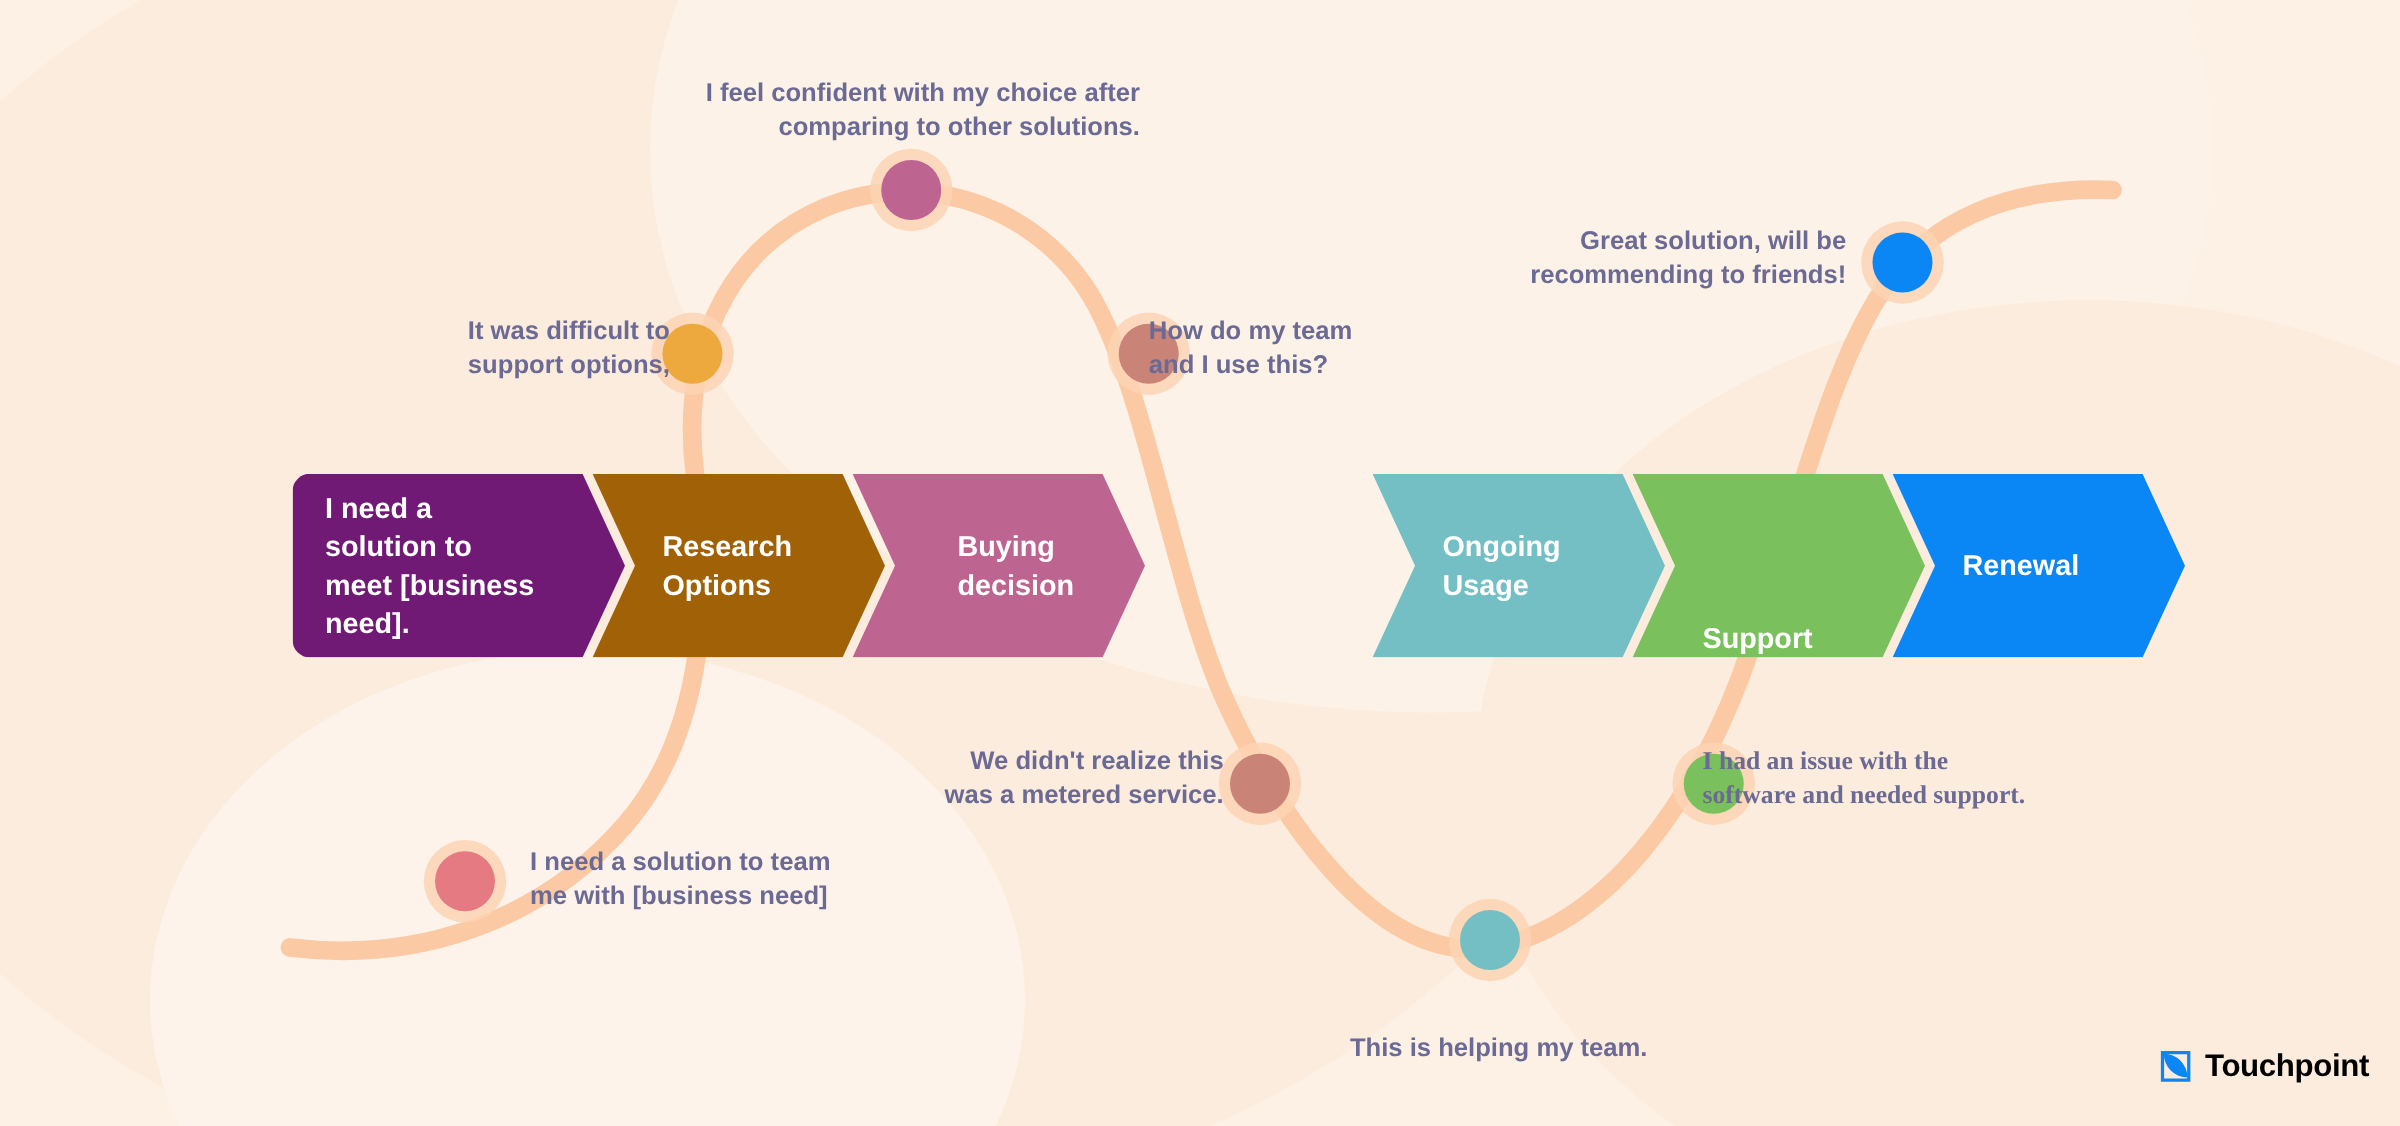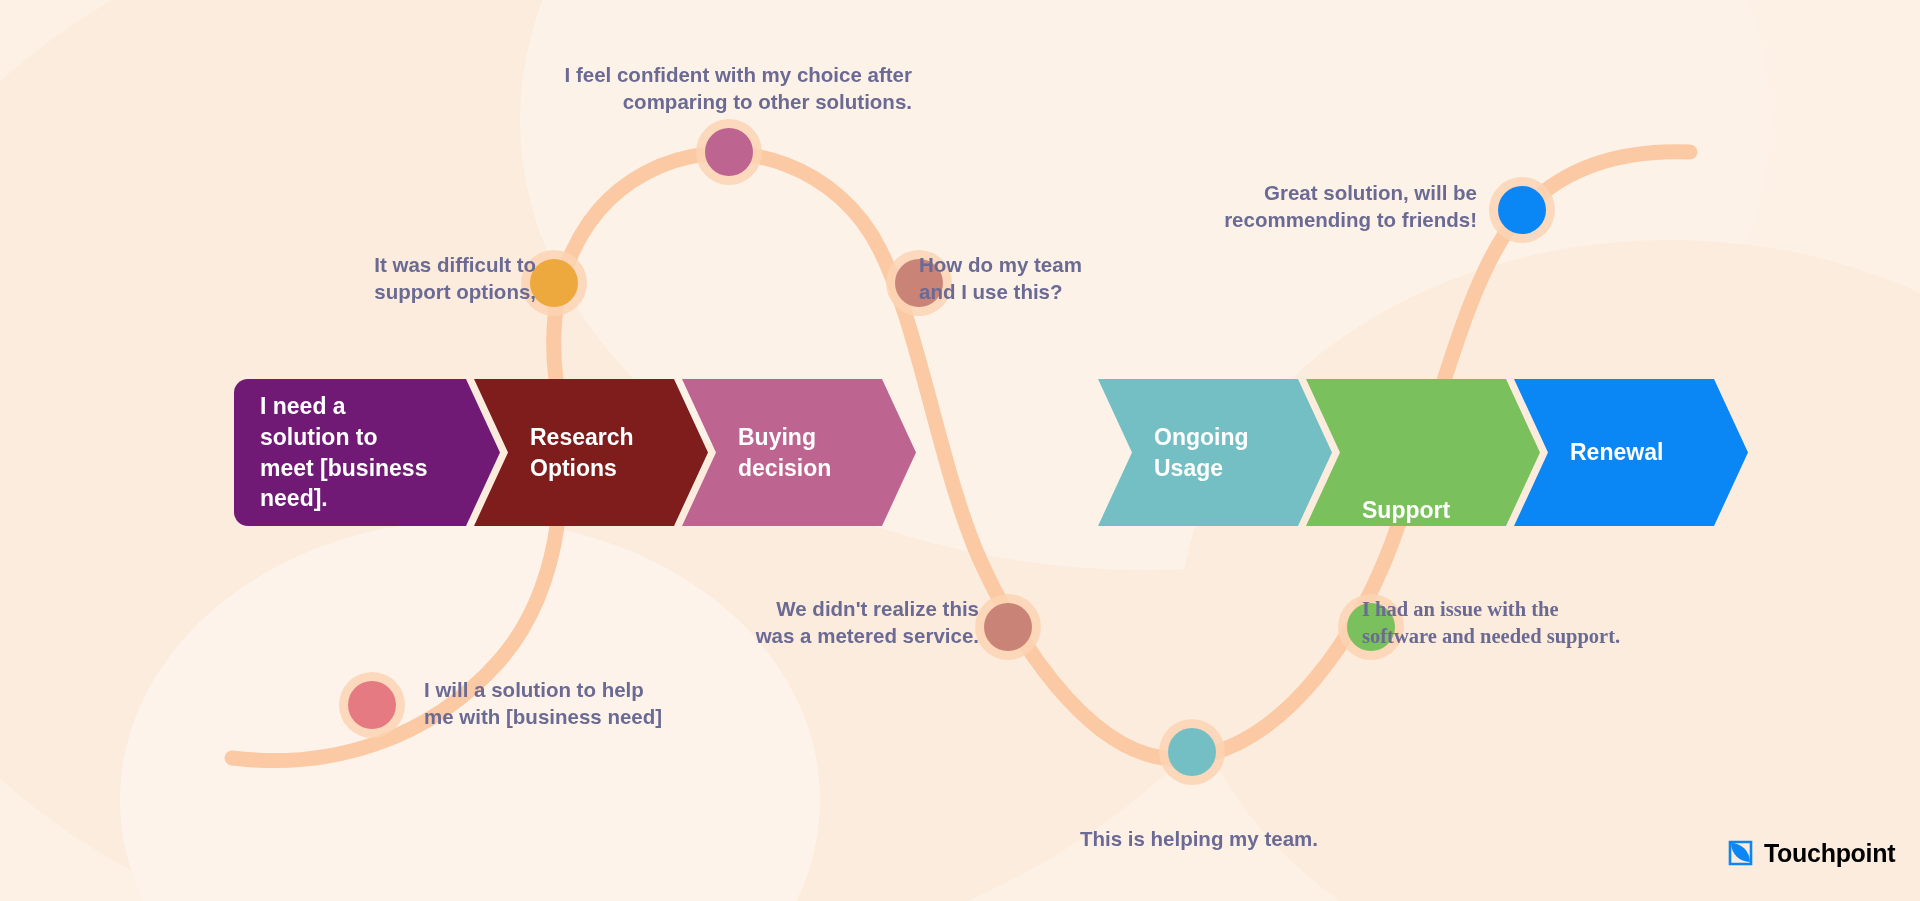--- a/index.html
+++ b/index.html
@@ -86,25 +86,25 @@
              C 1022 652, 1100 770, 1190 758
              C 1282 746, 1360 640, 1400 520
              C 1440 400, 1470 270, 1520 214
              C 1570 158, 1640 150, 1690 152" fill="none" stroke="#fbc9a3" stroke-width="15" stroke-linecap="round"></path>
   </svg>
 
   <div class="bar" style="width: 1488px;">
       <div class="seg first" style="left: 0px; width: 266px; background: #701a75; z-index: 20; clip-path: polygon(0px 0px, calc(100% - 34px) 0px, 100% 50%, calc(100% - 34px) 100%, 0px 100%);">
         <span class="seg-label" style="margin-left: 26px; margin-right: 14px; max-width: 175px;">I need a solution to meet [business need].</span>
       </div>
-      <div class="seg" style="left: 240px; width: 234px; background: #7f1d1d; z-index: 19; clip-path: polygon(0px 0px, calc(100% - 34px) 0px, 100% 50%, calc(100% - 34px) 100%, 0px 100%, 34px 50%);">
+      <div class="seg" style="left: 240px; width: 234px; background: #a16207; z-index: 19; clip-path: polygon(0px 0px, calc(100% - 34px) 0px, 100% 50%, calc(100% - 34px) 100%, 0px 100%, 34px 50%);">
         <span class="seg-label" style="margin-left: 56px; margin-right: 14px; max-width: 115px;">Research Options</span>
       </div>
       <div class="seg" style="left: 448px; width: 234px; background: rgb(189, 100, 144); z-index: 18; clip-path: polygon(0px 0px, calc(100% - 34px) 0px, 100% 50%, calc(100% - 34px) 100%, 0px 100%, 34px 50%);">
-        <span class="seg-label" style="margin-left: 56px; margin-right: 14px;">Buying decision</span>
+        <span class="seg-label" style="margin-left: 84px; margin-right: 14px;">Buying decision</span>
       </div>
       <div class="seg" style="left: 864px; width: 234px; background: rgb(115, 191, 196); z-index: 16; clip-path: polygon(0px 0px, calc(100% - 34px) 0px, 100% 50%, calc(100% - 34px) 100%, 0px 100%, 34px 50%);">
         <span class="seg-label" style="margin-left: 56px; margin-right: 14px; max-width: 110px;">Ongoing Usage</span>
       </div>
       <div class="seg" style="left: 1072px; width: 234px; background: rgb(122, 192, 92); z-index: 15; clip-path: polygon(0px 0px, calc(100% - 34px) 0px, 100% 50%, calc(100% - 34px) 100%, 0px 100%, 34px 50%); align-items: flex-end;">
         <span class="seg-label" style="margin-left: 56px; margin-right: 14px;">Support</span>
       </div>
       <div class="seg" style="left: 1280px; width: 234px; background: rgb(11, 134, 245); z-index: 14; clip-path: polygon(0px 0px, calc(100% - 34px) 0px, 100% 50%, calc(100% - 34px) 100%, 0px 100%, 34px 50%);">
         <span class="seg-label" style="margin-left: 56px; margin-right: 14px;">Renewal</span>
       </div>
@@ -115,21 +115,21 @@
       <path d="M3 3 H27 V27 L3 3 Z" fill="#0b86f5" opacity=".0"></path>
       <path d="M4 4 h22 v2 h-2 v18 h2 v2 H4 Z" fill="none"></path>
       <path d="M5 4 H26 M26 4 V26 M5 4 V26 H26" stroke="#0b86f5" stroke-width="2.6" fill="none" stroke-linecap="square"></path>
       <path d="M6 5 A 19 19 0 0 1 25 24 A 19 19 0 0 1 6 5 Z" fill="#0b86f5"></path>
     </svg>
     <span class="logo-text">Touchpoint</span>
   </div>
 
 <div class="dot-halo" style="left: 339px; top: 672px; height: 66px; width: 66px; z-index: 30;"></div>
     <div class="dot" style="left: 348px; top: 681px; height: 48px; width: 48px; background: rgb(229, 122, 130); z-index: 31;"></div>
-    <div class="callout left-align" style="left: 424px; top: 677px; width: 270px; z-index: 32;">I will a solution to help
+    <div class="callout left-align" style="left: 424px; top: 677px; width: 270px; z-index: 32;">I need a solution to team
 me with [business need]</div>
     <div class="dot-halo" style="left: 521px; top: 250px; height: 66px; width: 66px; z-index: 30;"></div>
     <div class="dot" style="left: 530px; top: 259px; height: 48px; width: 48px; background: rgb(237, 168, 62); z-index: 31;"></div>
     <div class="callout right-align" style="left: 320px; top: 252px; width: 216px; z-index: 32;">It was difficult to
 support options,</div>
     <div class="dot-halo" style="left: 696px; top: 119px; height: 66px; width: 66px; z-index: 30;"></div>
     <div class="dot" style="left: 705px; top: 128px; height: 48px; width: 48px; background: rgb(189, 100, 144); z-index: 31;"></div>
     <div class="callout center-align" style="left: 550px; top: 42px; width: 362px; z-index: 32;">I feel confident with my choice after
 comparing to other solutions.</div>
     <div class="dot-halo" style="left: 975px; top: 594px; height: 66px; width: 66px; z-index: 30;"></div>

